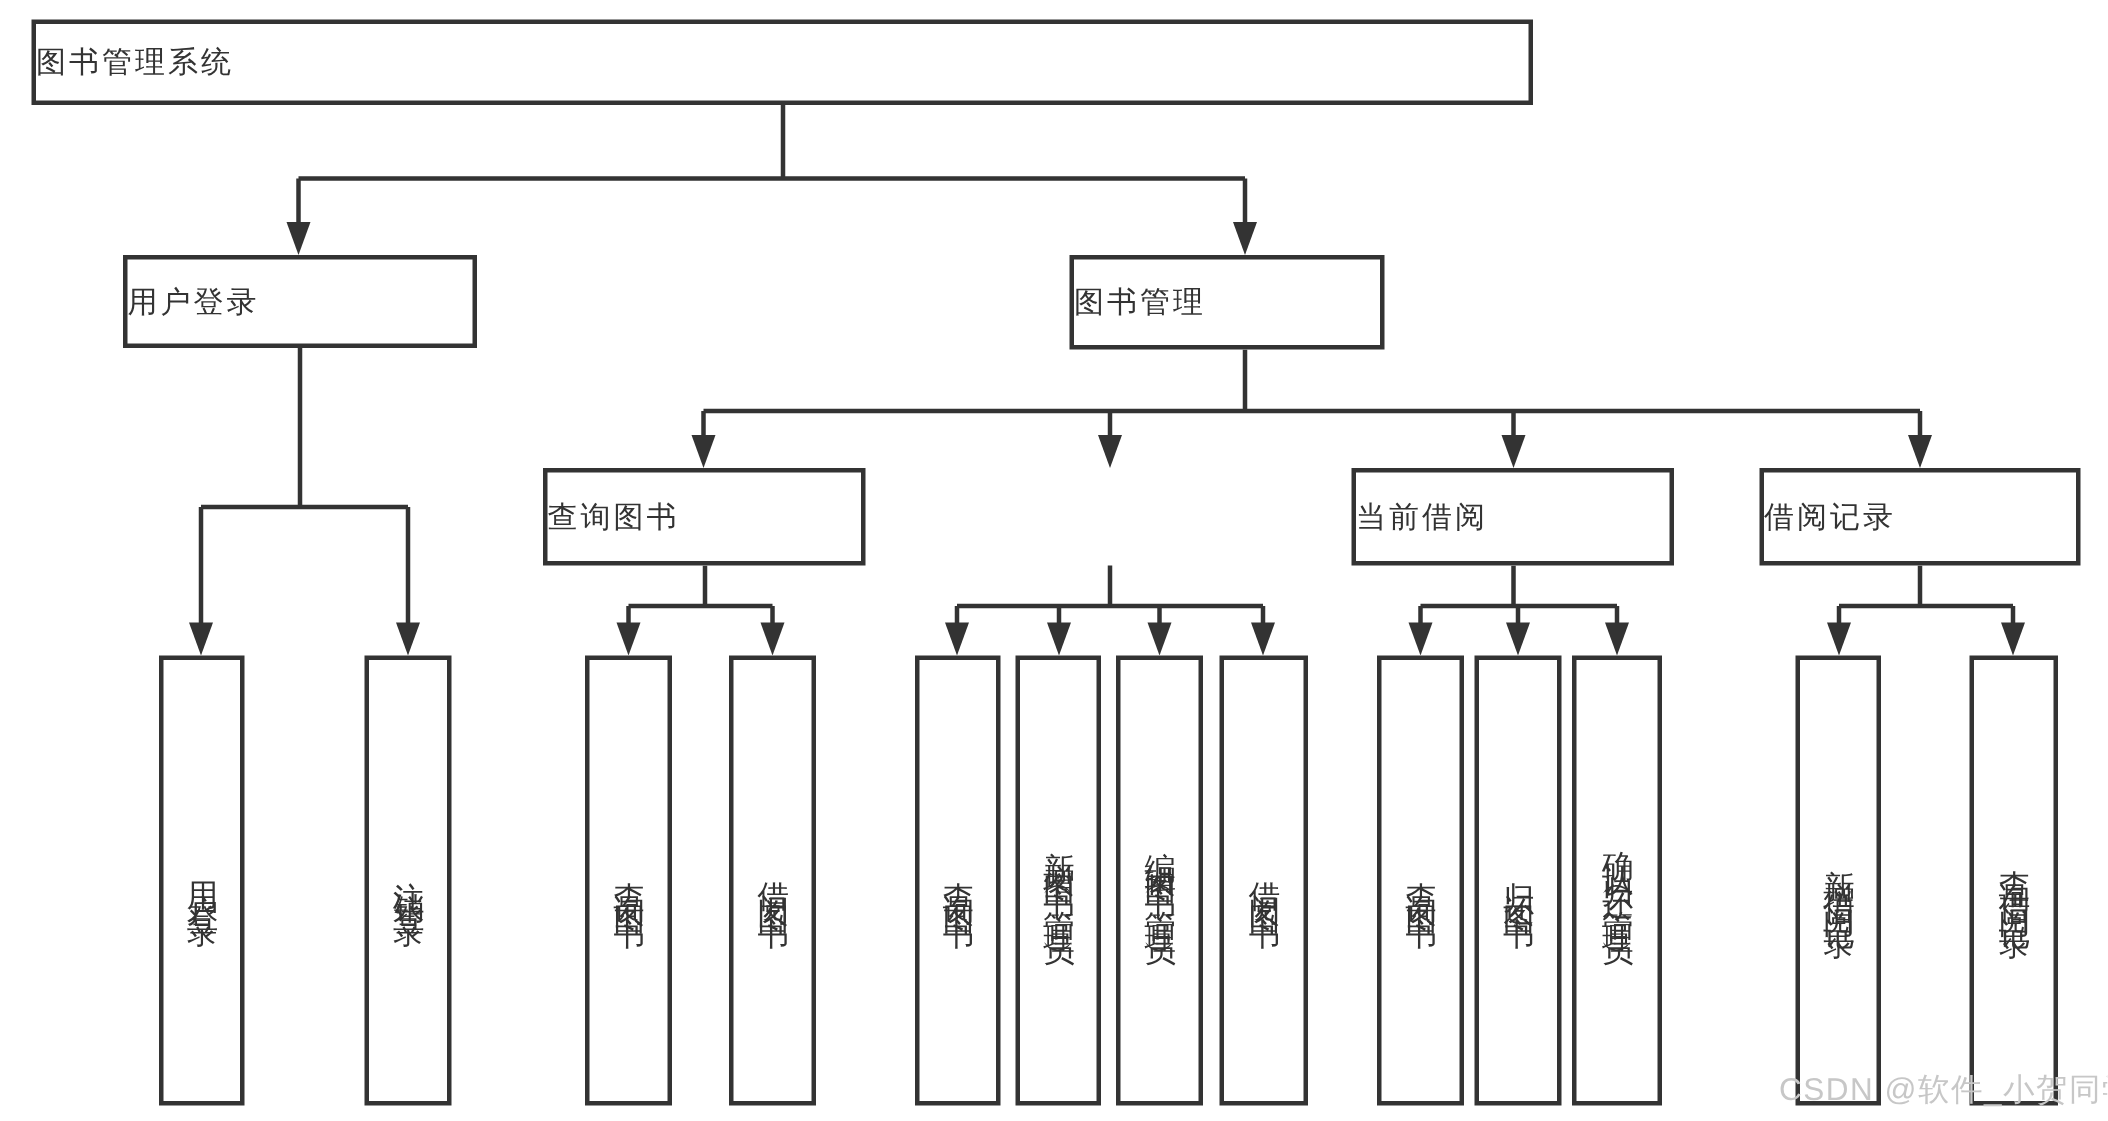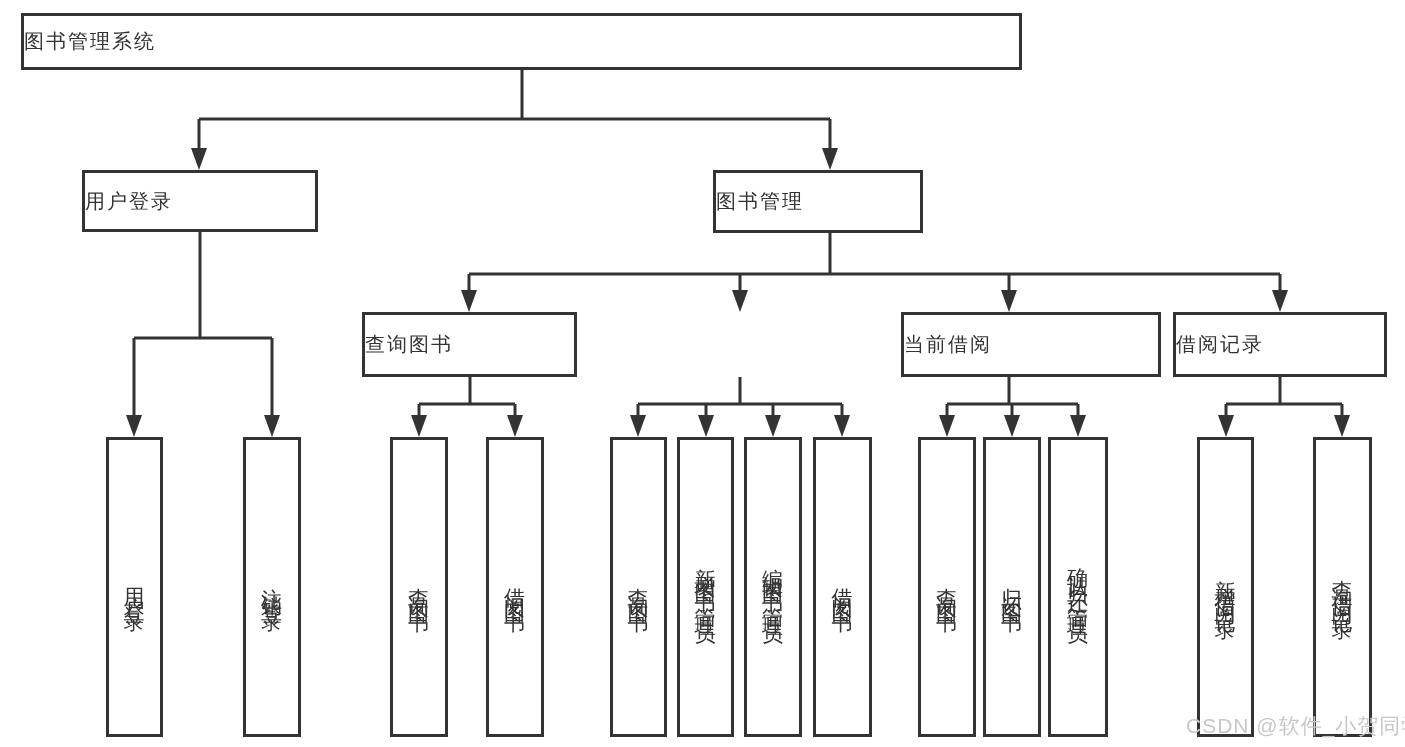--- a/index.html
+++ b/index.html
@@ -120,21 +120,21 @@
   <div class="hbox" style="left:82px;top:170px;width:236px;height:62px;">
     <span>用户登录</span>
   </div>
   <div class="hbox" style="left:713px;top:170px;width:210px;height:63px;">
     <span>图书管理</span>
   </div>
 
   <div class="hbox" style="left:362px;top:312px;width:215px;height:65px;">
     <span>查询图书</span>
   </div>
-  <div class="hbox" style="left:901px;top:312px;width:260px;height:65px;">
+  <div class="hbox" style="left:901px;top:312px;width:215px;height:65px;">
     <span>当前借阅</span>
   </div>
   <div class="hbox" style="left:1173px;top:312px;width:214px;height:65px;">
     <span>借阅记录</span>
   </div>
 
   <div class="vbox" style="left:106px;top:437px;width:57px;height:300px;">
     <span class="vtext">用户登录</span>
   </div>
   <div class="vbox" style="left:243px;top:437px;width:58px;height:300px;">

